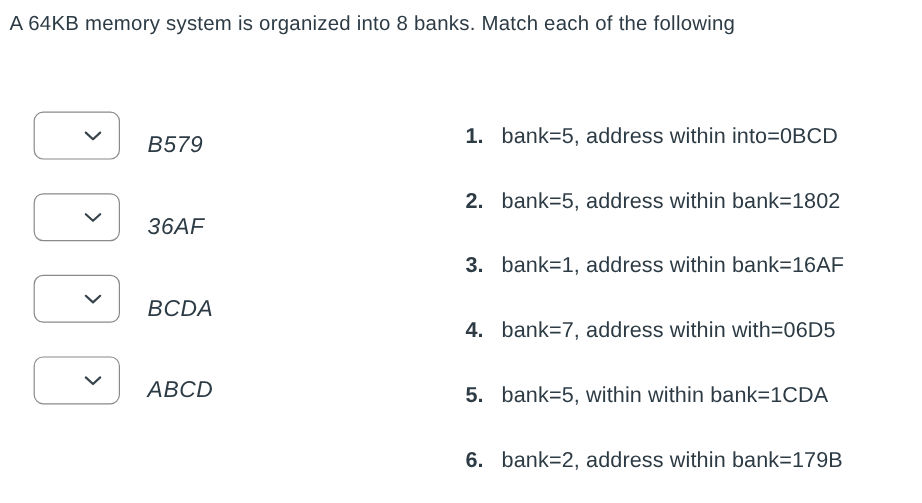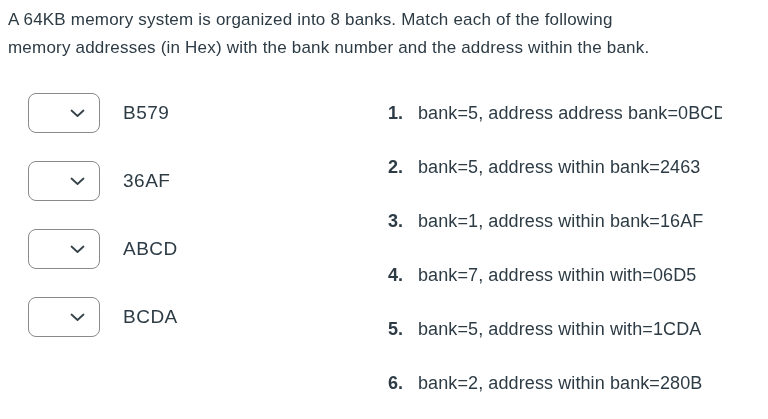--- a/index.html
+++ b/index.html
@@ -24,21 +24,22 @@
   .left-col {
     position: absolute;
     left: 28px;
     top: 93px;
     display: flex;
     flex-direction: column;
     gap: 28px;
   }
   .prompt-row {
     display: flex;
-    align-items: center;
+    align-items: flex-end;
+    font-style: italic;
   }
   .dropdown {
     box-sizing: border-box;
     width: 72px;
     height: 40px;
     background: #ffffff;
     border: 1px solid #8a8a8a;
     border-radius: 8px;
     display: flex;
     align-items: center;
@@ -89,21 +90,20 @@
     letter-spacing: 0.1px;
   }
 </style>
 </head>
 <body>
 
 <div class="page">
 
   <div class="title">
     <div>A 64KB memory system is organized into 8 banks. Match each of the following</div>
-    <div>memory addresses (in Hex) with the bank number and the address within the bank.</div>
   </div>
 
   <div class="left-col">
 
     <div class="prompt-row">
       <div class="dropdown">
         <span class="dd-value"></span>
         <span class="chev">
           <svg width="15" height="9" viewBox="0 0 15 9">
               <path d="M1.5 1.5 L7.5 7 L13.5 1.5" fill="none" stroke="#35424a" stroke-width="1.8" stroke-linecap="round" stroke-linejoin="round"></path>
@@ -128,64 +128,64 @@
 
     <div class="prompt-row">
       <div class="dropdown">
         <span class="dd-value"></span>
         <span class="chev">
           <svg width="15" height="9" viewBox="0 0 15 9">
               <path d="M1.5 1.5 L7.5 7 L13.5 1.5" fill="none" stroke="#35424a" stroke-width="1.8" stroke-linecap="round" stroke-linejoin="round"></path>
             </svg>
         </span>
       </div>
-      <span class="hex">ABCD</span>
+      <span class="hex">BCDA</span>
     </div>
 
     <div class="prompt-row">
       <div class="dropdown">
         <span class="dd-value"></span>
         <span class="chev">
           <svg width="15" height="9" viewBox="0 0 15 9">
               <path d="M1.5 1.5 L7.5 7 L13.5 1.5" fill="none" stroke="#35424a" stroke-width="1.8" stroke-linecap="round" stroke-linejoin="round"></path>
             </svg>
         </span>
       </div>
-      <span class="hex">BCDA</span>
+      <span class="hex">ABCD</span>
     </div>
 
   </div>
 
   <div class="right-col">
 
     <div class="option-item">
       <span class="num">1.</span>
-      <span class="txt">bank=5, address address bank=0BCD</span>
+      <span class="txt">bank=5, address within into=0BCD</span>
     </div>
 
     <div class="option-item">
       <span class="num">2.</span>
-      <span class="txt">bank=5, address within bank=2463</span>
+      <span class="txt">bank=5, address within bank=1802</span>
     </div>
 
     <div class="option-item">
       <span class="num">3.</span>
       <span class="txt">bank=1, address within bank=16AF</span>
     </div>
 
     <div class="option-item">
       <span class="num">4.</span>
       <span class="txt">bank=7, address within with=06D5</span>
     </div>
 
     <div class="option-item">
       <span class="num">5.</span>
-      <span class="txt">bank=5, address within with=1CDA</span>
+      <span class="txt">bank=5, within within bank=1CDA</span>
     </div>
 
     <div class="option-item">
       <span class="num">6.</span>
-      <span class="txt">bank=2, address within bank=280B</span>
+      <span class="txt">bank=2, address within bank=179B</span>
     </div>
 
   </div>
 
 </div>
 
 </body></html>

